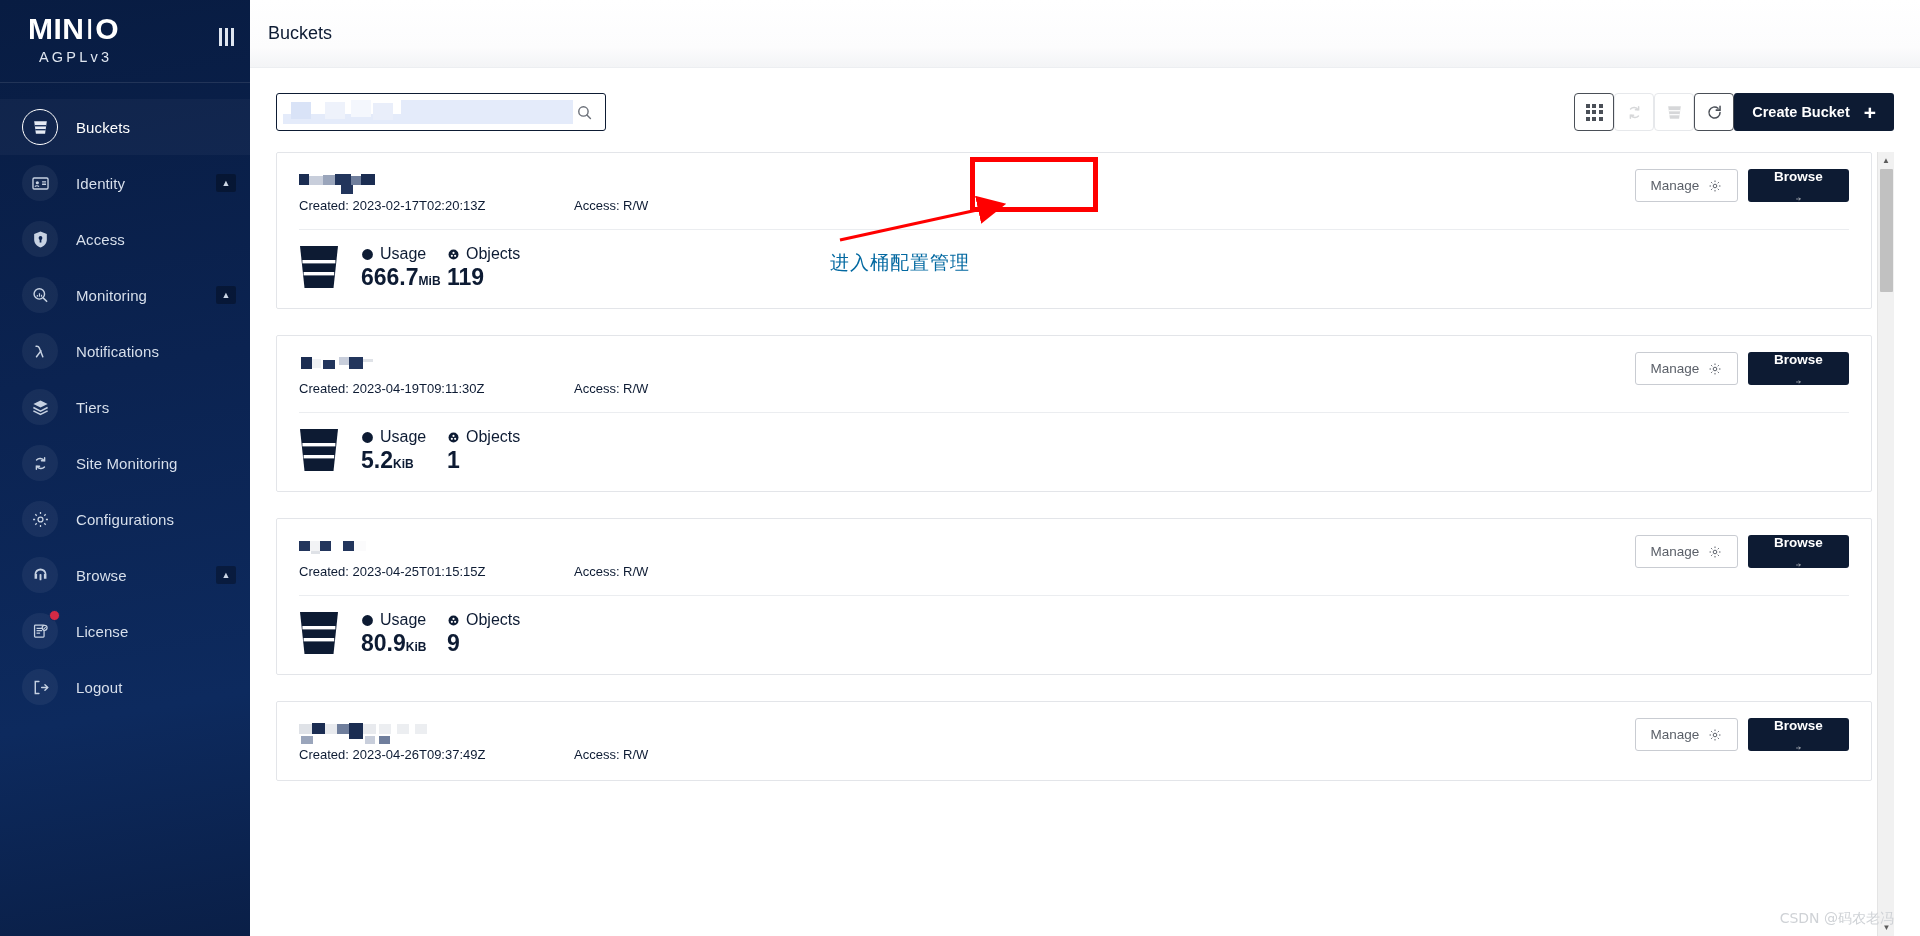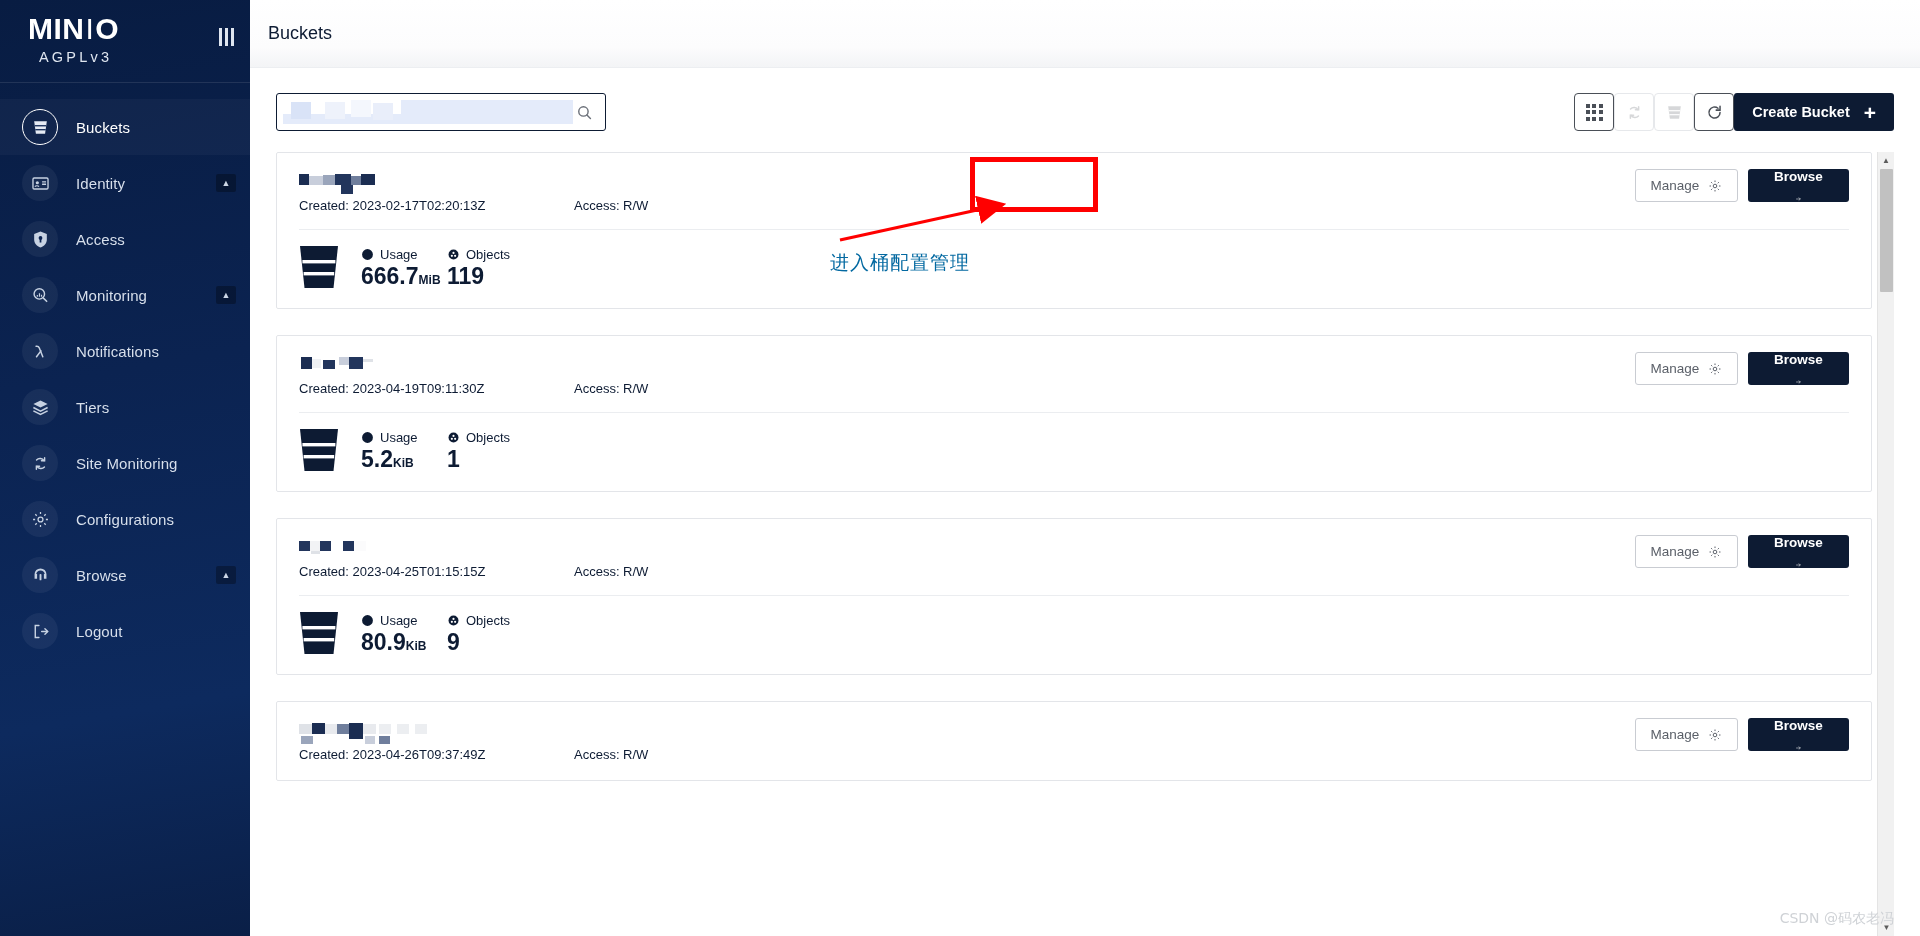--- a/index.html
+++ b/index.html
@@ -152,21 +152,21 @@
     width: 101px; height: 33px; background: #0d1b33; border: none; border-radius: 3px;
     color: #fff; font-size: 13.5px; font-weight: 700;
     display: flex; align-items: center; justify-content: center; gap: 12px;
     cursor: pointer; font-family: "Liberation Sans", sans-serif; flex-direction: column;
   }
   .bc-div { height: 1px; background: #ebedf0; margin: 16px 0 0 0; }
   .bc-stats { display: flex; align-items: center; padding-top: 14px; }
   .bucket-glyph { width: 40px; flex: 0 0 40px; margin-right: 22px; }
   .bucket-glyph svg { width: 40px; height: 46px; display: block; }
   .stat { margin-right: 8px; }
-  .stat-head { display: flex; align-items: center; gap: 6px; font-size: 13px;
+  .stat-head { display: flex; align-items: center; gap: 6px; font-size: 16px;
                color: #0d1b33; margin-bottom: 3px; }
   .stat-head svg { width: 13px; height: 13px; }
   .stat-val { font-size: 23px; font-weight: 700; color: #0d1b33; line-height: 1; }
   .stat-val .unit { font-size: 12px; font-weight: 700; }
   .stat.usage { width: 78px; }
   .stat.objects { width: 110px; }
 
   
   .vscroll {
     position: absolute; right: 0; top: 0; width: 17px; height: 100%;
@@ -312,20 +312,32 @@
         <span class="sb-icon">
           <svg viewBox="0 0 24 24" fill="#c7d2e2">
               <path d="M12 3a7.5 7.5 0 0 0-7.5 7.5V16h3.2v-6H6.6A5.5 5.5 0 0 1 17.4 10h-1.1v6h3.2v-5.5A7.5 7.5 0 0 0 12 3z"></path>
               <rect x="10.8" y="10" width="2.4" height="8" rx="1.1"></rect>
             </svg>
         </span>
         <span class="sb-label">Browse</span>
         <span class="sb-caret">▲</span>
       </div>
 
+      <div class="sb-item">
+        <span class="sb-icon">
+          <svg viewBox="0 0 24 24" fill="none" stroke="#c7d2e2" stroke-width="1.6">
+              <rect x="4.5" y="4" width="12" height="15" rx="1"></rect>
+              <path d="M7 8h7M7 11h7M7 14h4.5"></path>
+              <circle cx="17.2" cy="7.4" r="3.1" fill="#0b2351"></circle>
+              <path d="M15.9 7.4l.9.9 1.8-1.9" stroke-width="1.3"></path>
+            </svg>
+          <span class="dot-badge"></span>
+        </span>
+        <span class="sb-label">License</span>
+      </div>
 
 
       <div class="sb-item">
         <span class="sb-icon">
           <svg viewBox="0 0 24 24" fill="none" stroke="#c7d2e2" stroke-width="1.8" stroke-linecap="round">
               <path d="M10 4.5H5.4v15H10"></path>
               <path d="M13.5 12h7.2"></path>
               <path d="M17.6 8.6l3.5 3.4-3.5 3.4"></path>
             </svg>
         </span>

